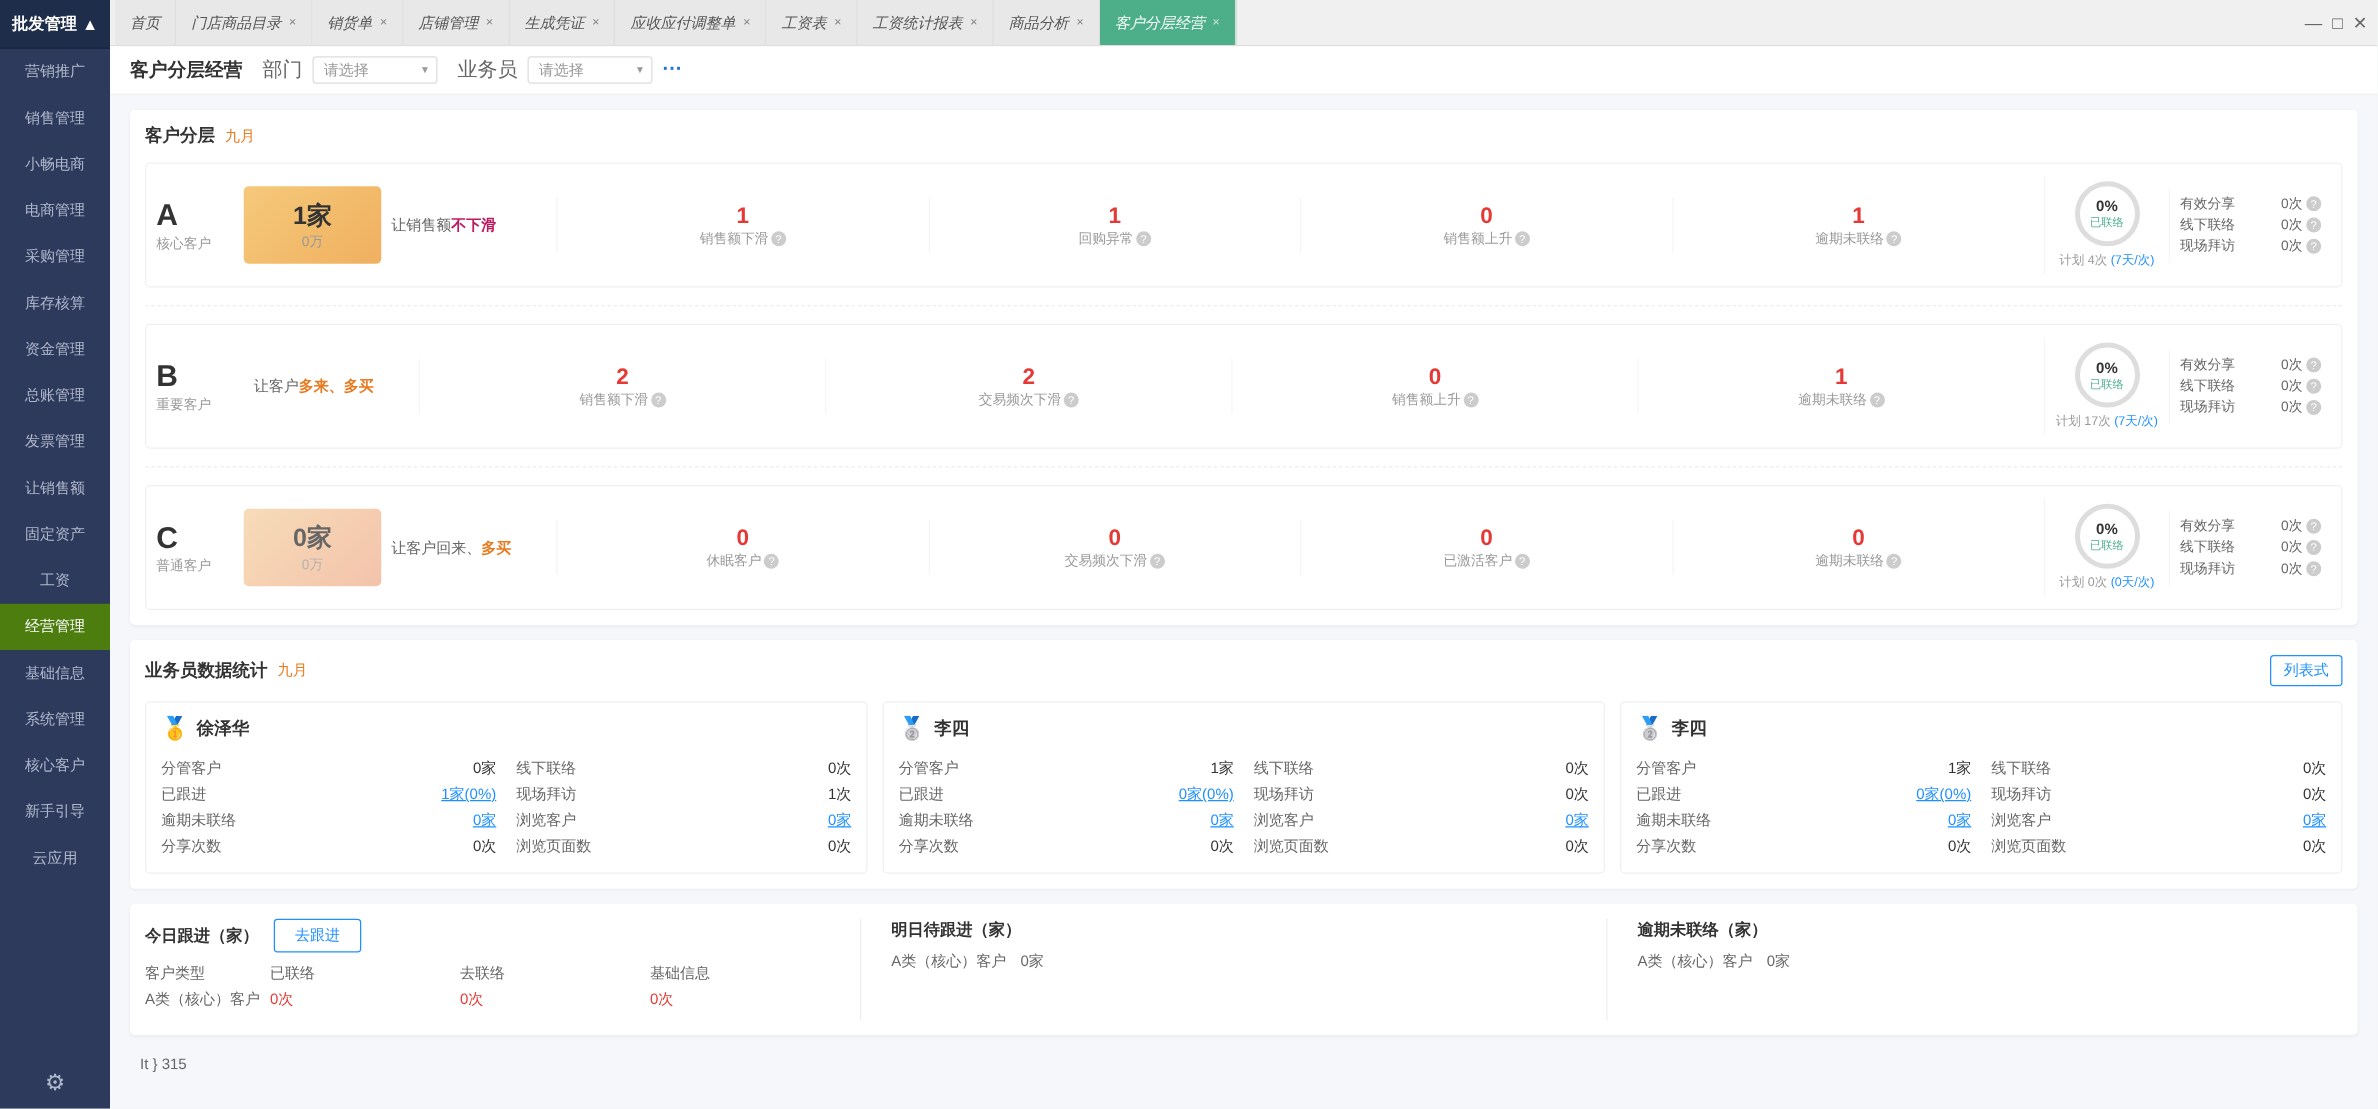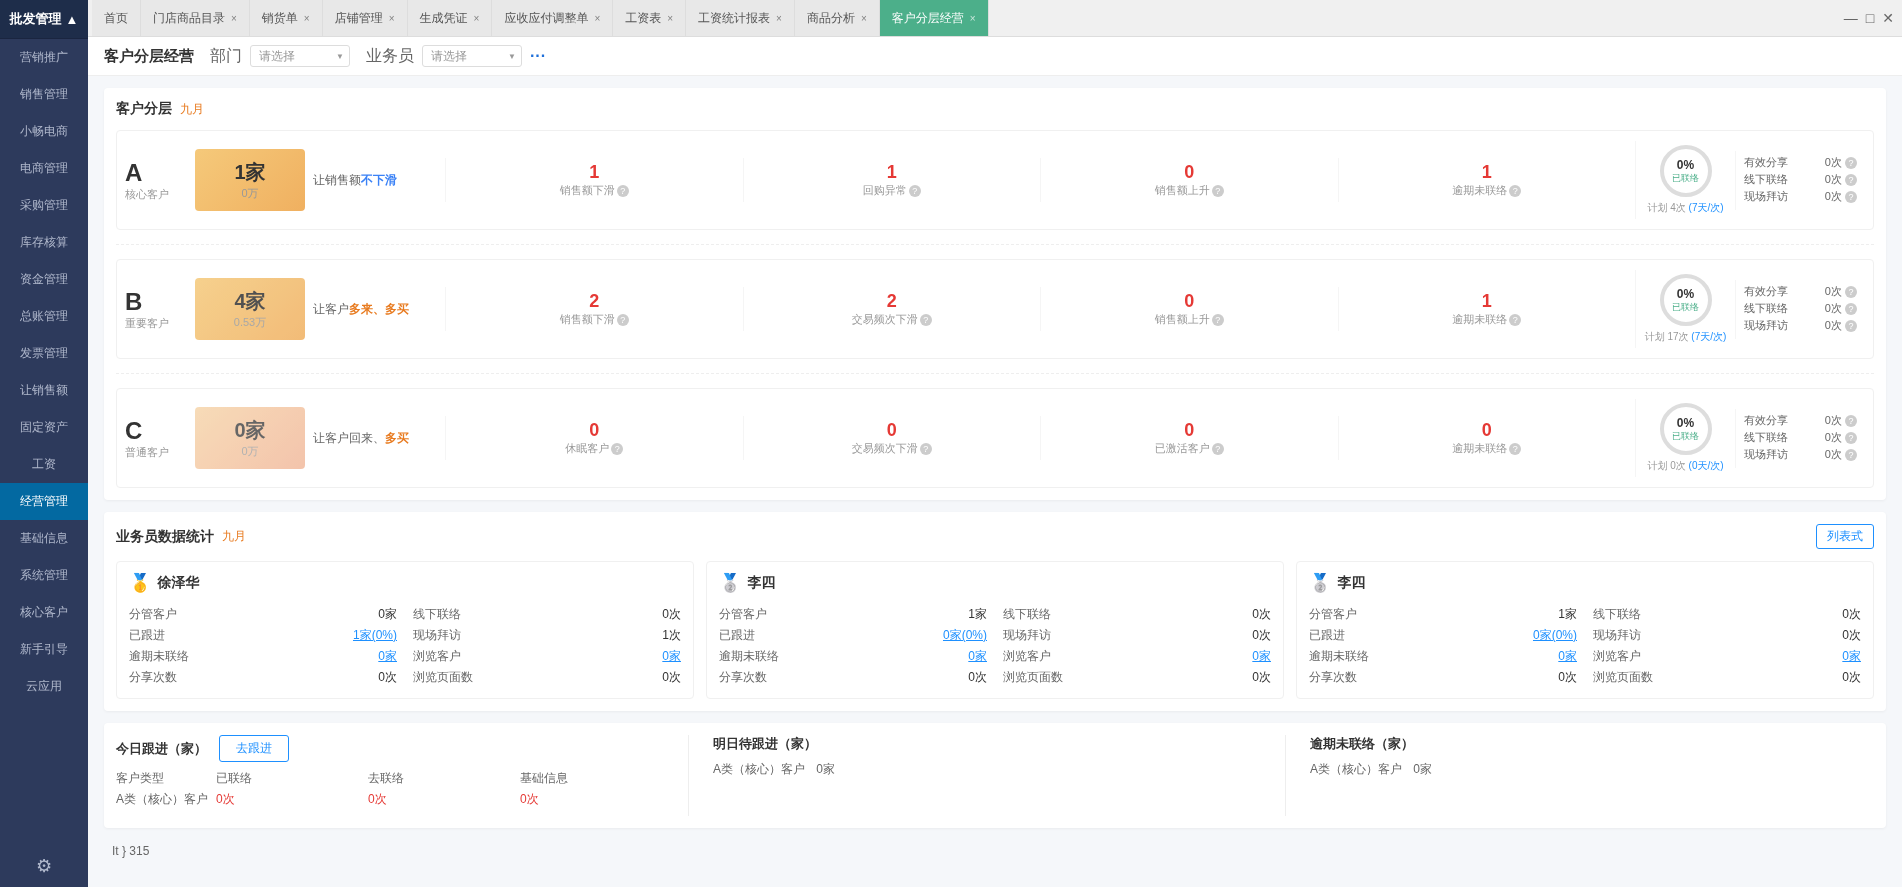--- a/index.html
+++ b/index.html
@@ -31,21 +31,21 @@
       border-bottom: 1px solid #1a2540;
     }
     .sidebar-item {
       padding: 10px 4px;
       text-align: center;
       color: #b0b8cc;
       font-size: 12px;
       cursor: pointer;
       transition: background 0.2s;
     }
-    .sidebar-item.active { background: #0369a1; color: white; }
+    .sidebar-item.active { background: #4d7c0f; color: white; }
     .sidebar-bottom {
       margin-top: auto;
       padding: 10px 0;
       text-align: center;
       color: #b0b8cc;
       font-size: 18px;
       cursor: pointer;
     }
 
     
@@ -428,21 +428,21 @@
       <div class="sidebar-item">核心客户</div>
       <div class="sidebar-item">新手引导</div>
       <div class="sidebar-item">云应用</div>
     </div>
   <div class="sidebar-bottom">⚙</div>
 </div>
 
 <div class="main">
 
   <div class="tab-bar">
-    <div id="tabs-container" style="display:flex;">
+    <div id="tabs-container" style="display:flex;font-style:italic;">
         <div class="tab">首页</div>
         <div class="tab">门店商品目录<span class="close">×</span></div>
         <div class="tab">销货单<span class="close">×</span></div>
         <div class="tab">店铺管理<span class="close">×</span></div>
         <div class="tab">生成凭证<span class="close">×</span></div>
         <div class="tab">应收应付调整单<span class="close">×</span></div>
         <div class="tab">工资表<span class="close">×</span></div>
         <div class="tab">工资统计报表<span class="close">×</span></div>
         <div class="tab">商品分析<span class="close">×</span></div>
         <div class="tab active">客户分层经营<span class="close">×</span></div>
@@ -485,21 +485,21 @@
       <div class="tier-grid" id="tier-grid-container">
           <div class="tier-row tier-A">
             <div class="tier-label-block">
               <div class="tier-letter">A</div>
               <div class="tier-name">核心客户</div>
             </div>
             <div class="tier-count-block" style="background: linear-gradient(135deg, rgb(245, 201, 122), rgb(240, 176, 96));">
               <div class="tier-count-num">1家</div>
               <div class="tier-count-sub">0万</div>
             </div>
-            <div class="tier-suggestion">让销售额<span style="color:#3b82f6">不下滑</span></div>
+            <div class="tier-suggestion">让销售额<span style="color:#be185d">不下滑</span></div>
             <div class="tier-stats">
               <div class="stat-block">
                 <div class="stat-num">1</div>
                 <div class="stat-label">销售额下滑 <span class="info-icon">?</span></div>
               </div>
               <div class="stat-block">
                 <div class="stat-num">1</div>
                 <div class="stat-label">回购异常 <span class="info-icon">?</span></div>
               </div>
               <div class="stat-block">
@@ -531,24 +531,20 @@
                 <span>现场拜访</span>
                 <span>0次 <span class="info-icon">?</span></span>
               </div>
             </div>
           </div>
           <hr class="tier-divider">
           <div class="tier-row tier-B">
             <div class="tier-label-block">
               <div class="tier-letter">B</div>
               <div class="tier-name">重要客户</div>
-            </div>
-            <div class="tier-count-block" style="background: linear-gradient(135deg, rgb(245, 201, 122), rgb(240, 176, 96));">
-              <div class="tier-count-num">4家</div>
-              <div class="tier-count-sub">0.53万</div>
             </div>
             <div class="tier-suggestion">让客户<span style="color:#e87b20">多来、多买</span></div>
             <div class="tier-stats">
               <div class="stat-block">
                 <div class="stat-num">2</div>
                 <div class="stat-label">销售额下滑 <span class="info-icon">?</span></div>
               </div>
               <div class="stat-block">
                 <div class="stat-num">2</div>
                 <div class="stat-label">交易频次下滑 <span class="info-icon">?</span></div>

